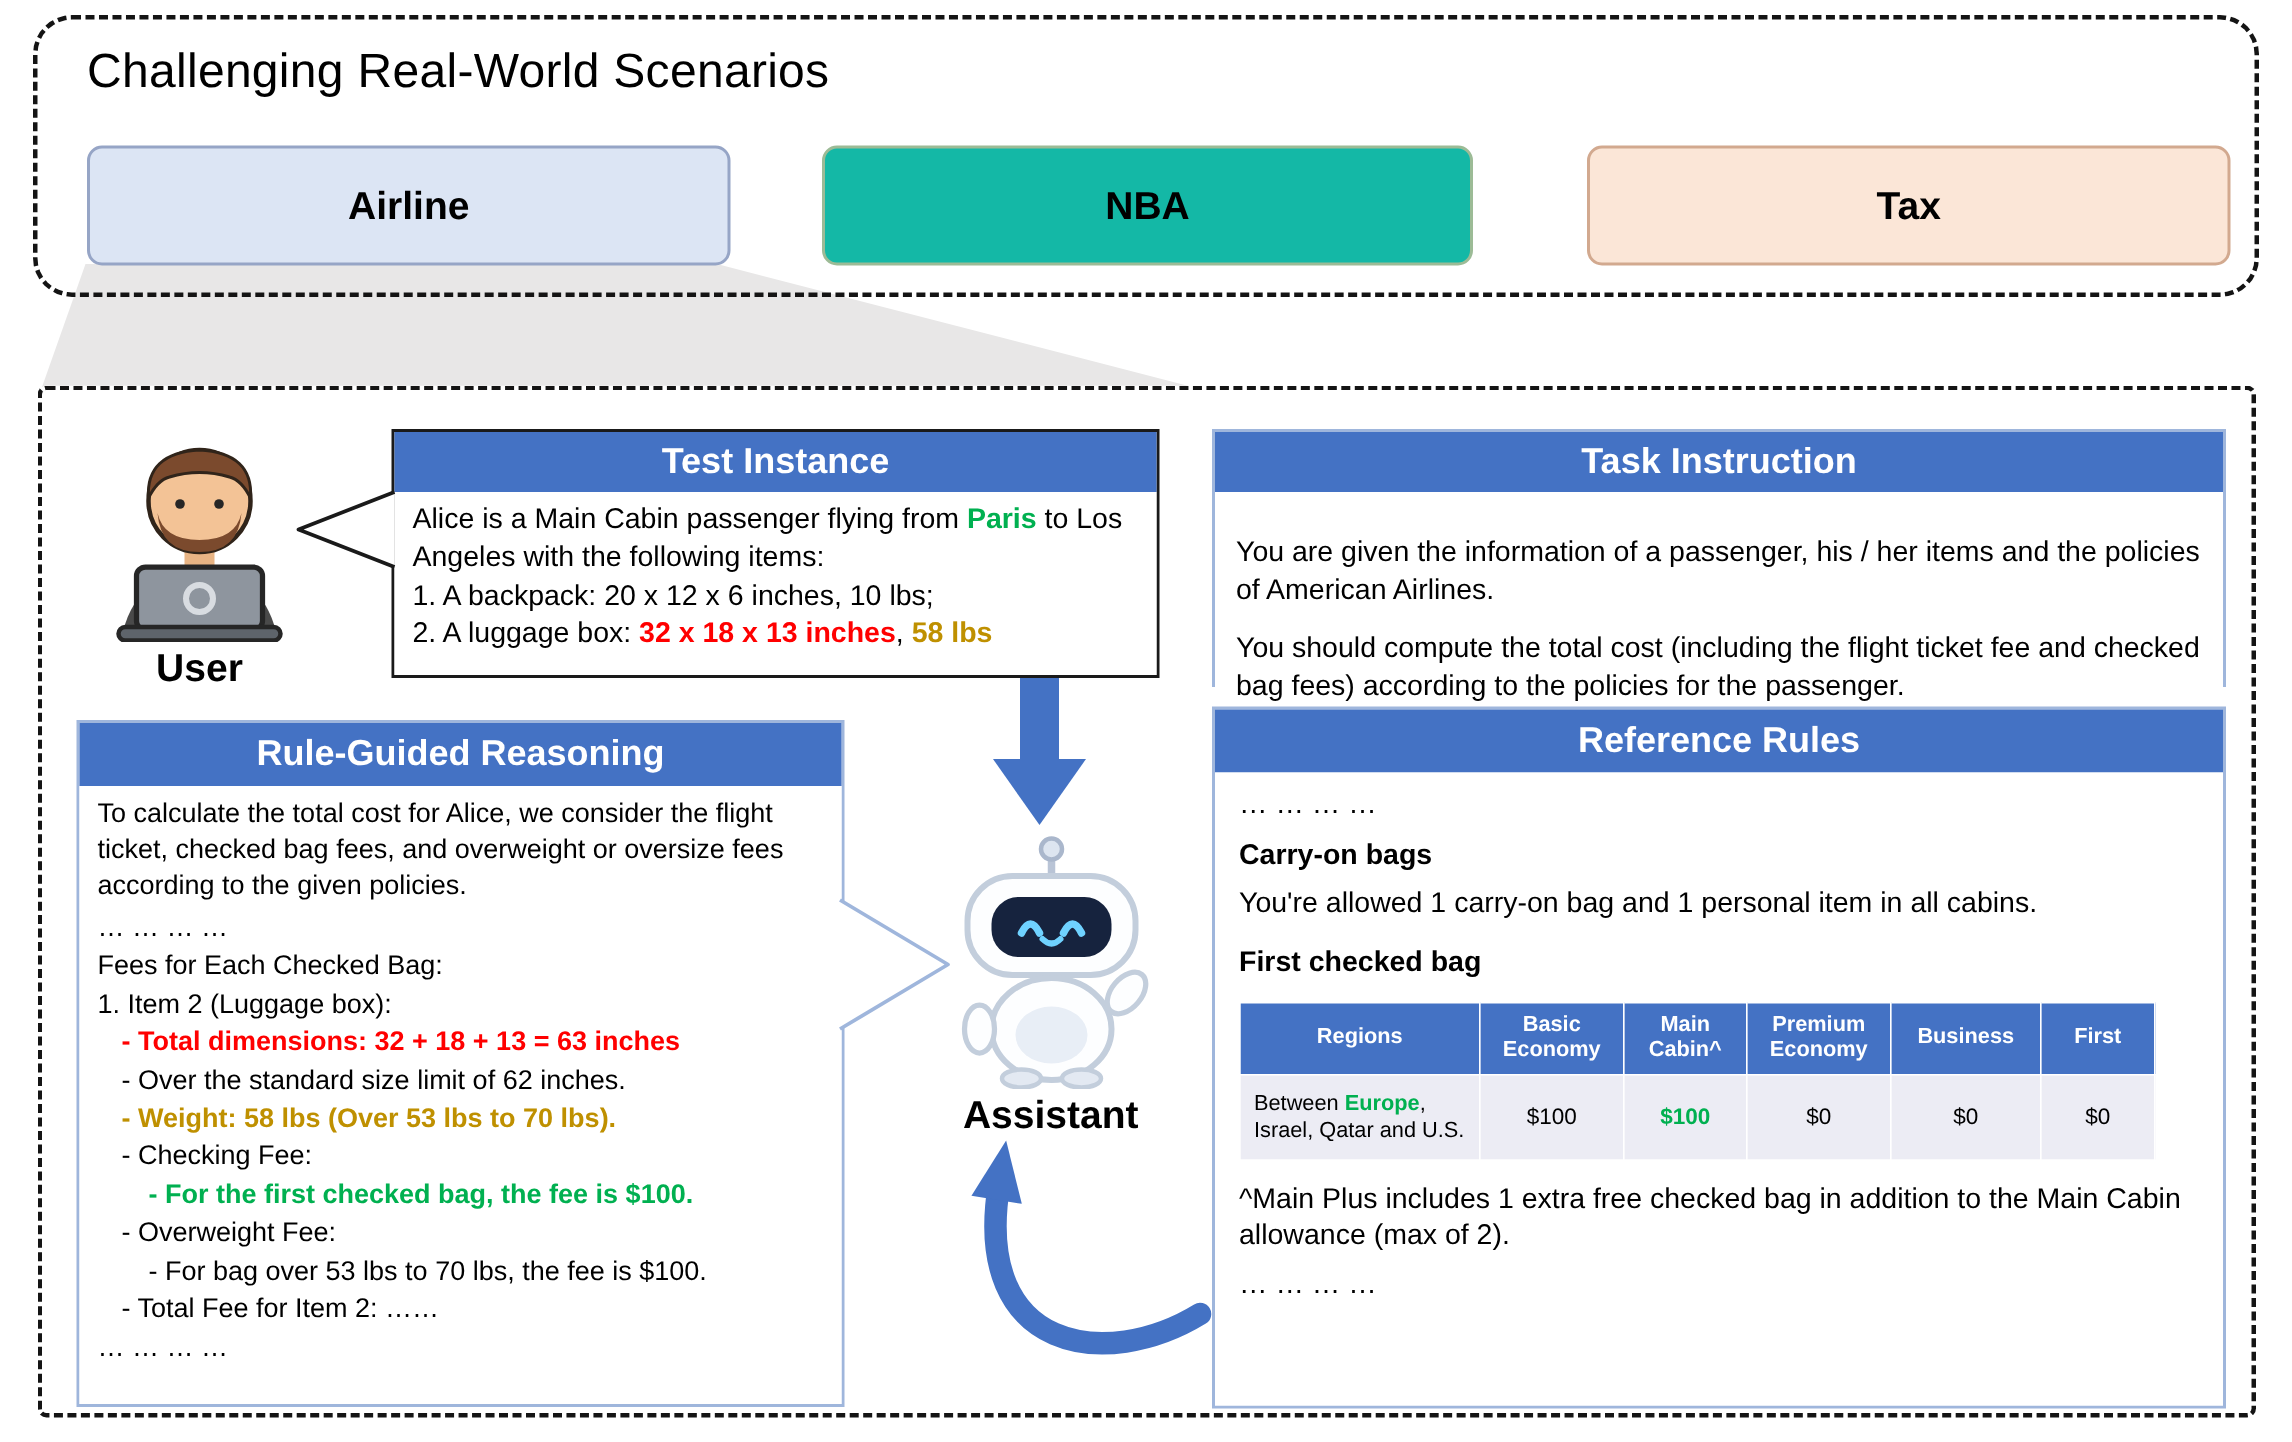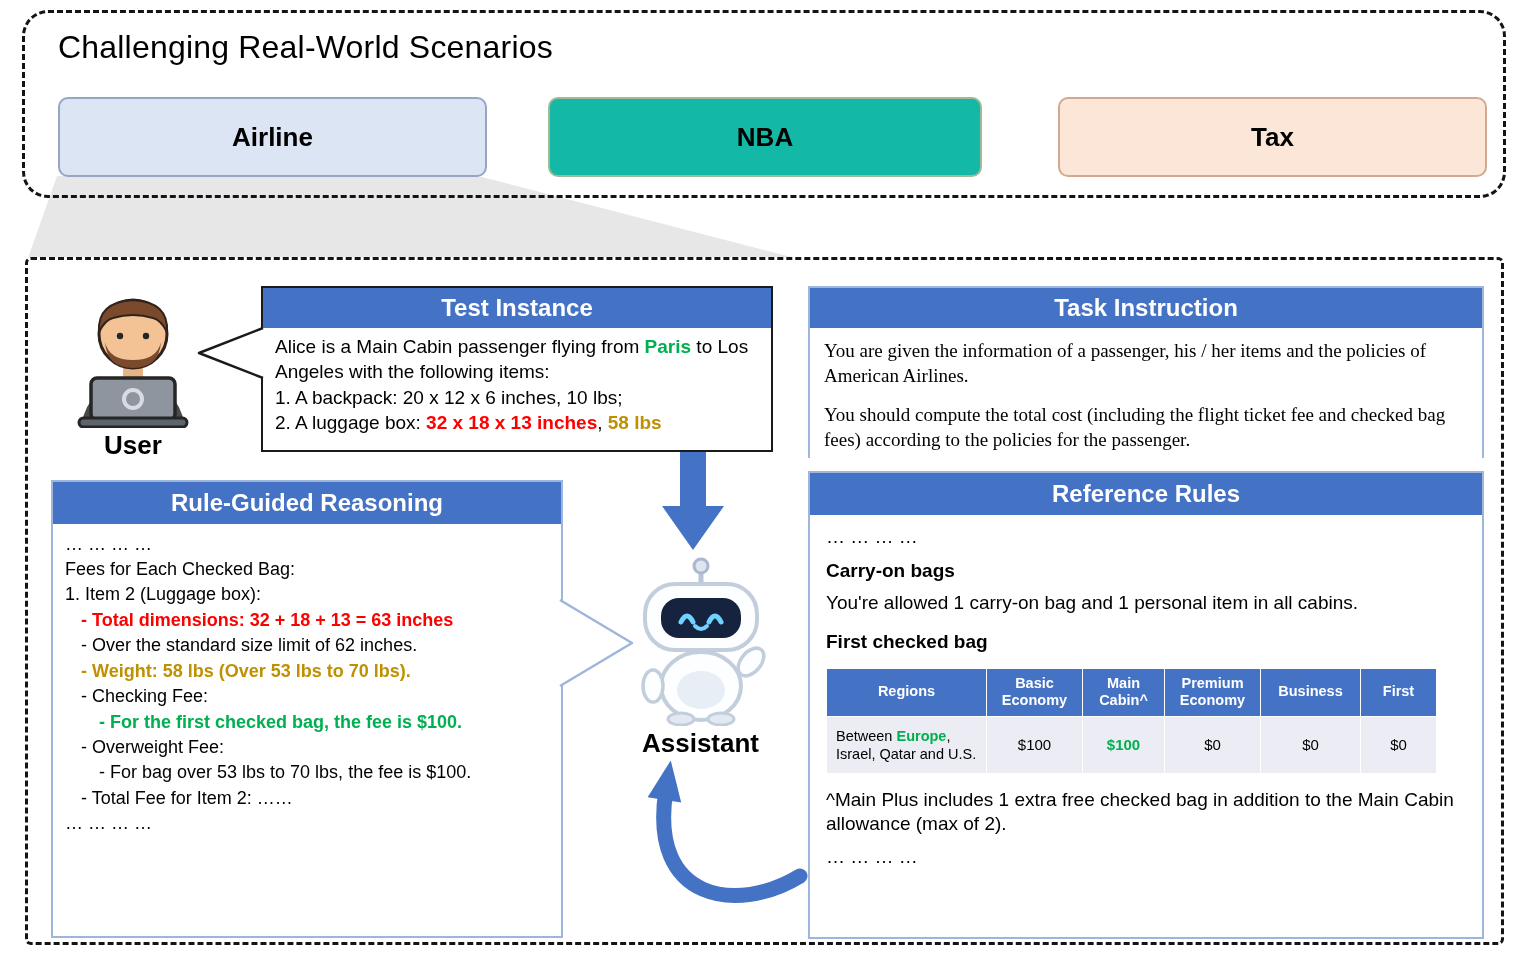--- a/index.html
+++ b/index.html
@@ -31,21 +31,21 @@
   .sec-body{flex:1 1 auto;background:#fff;box-sizing:border-box;}
 
   
   .test-instance{left:233px;top:26px;width:512px;height:166px;}
   .test-instance .sec-header{height:40px;}
   .test-instance .sec-body{padding:6px 12px;font-size:19px;line-height:1.34;}
 
   
   .task-instruction{left:780px;top:26px;width:676px;height:172px;}
   .task-instruction .sec-header{height:40px;}
-  .task-instruction .sec-body{padding:10px 14px;font-size:19px;line-height:1.32;font-family:Liberation Serif, serif;}
+  .task-instruction .sec-body{padding:28px 14px;font-size:19px;line-height:1.32;}
   .task-instruction p{margin:0 0 14px 0;}
 
   
   .rule-guided{left:23px;top:220px;width:512px;height:458px;}
   .rule-guided .sec-header{height:42px;}
   .rule-guided .sec-body{padding:7px 12px;font-size:18px;line-height:1.33;}
   .rule-guided .intro{margin:0 0 4px 0;}
   .ln{margin:1.5px 0;}
   .ind1{padding-left:16px;}
   .ind2{padding-left:34px;}
@@ -138,20 +138,21 @@
       <div class="sec-header">Task Instruction</div>
       <div class="sec-body">
         <p>You are given the information of a passenger, his / her items and the policies of American Airlines.</p>
         <p>You should compute the total cost (including the flight ticket fee and checked bag fees) according to the policies for the passenger.</p>
       </div>
     </div>
 
     <div class="box rule-guided">
       <div class="sec-header">Rule-Guided Reasoning</div>
       <div class="sec-body">
+        <p class="intro">To calculate the total cost for Alice, we consider the flight ticket, checked bag fees, and overweight or oversize fees according to the given policies.</p>
         <div class="ln">… … … …</div>
         <div class="ln">Fees for Each Checked Bag:</div>
         <div class="ln">1. Item 2 (Luggage box):</div>
         <div class="ln ind1 hl-red">- Total dimensions: 32 + 18 + 13 = 63 inches</div>
         <div class="ln ind1">- Over the standard size limit of 62 inches.</div>
         <div class="ln ind1 hl-gold">- Weight: 58 lbs (Over 53 lbs to 70 lbs).</div>
         <div class="ln ind1">- Checking Fee:</div>
         <div class="ln ind2 hl-green">- For the first checked bag, the fee is $100.</div>
         <div class="ln ind1">- Overweight Fee:</div>
         <div class="ln ind2">- For bag over 53 lbs to 70 lbs, the fee is $100.</div>

